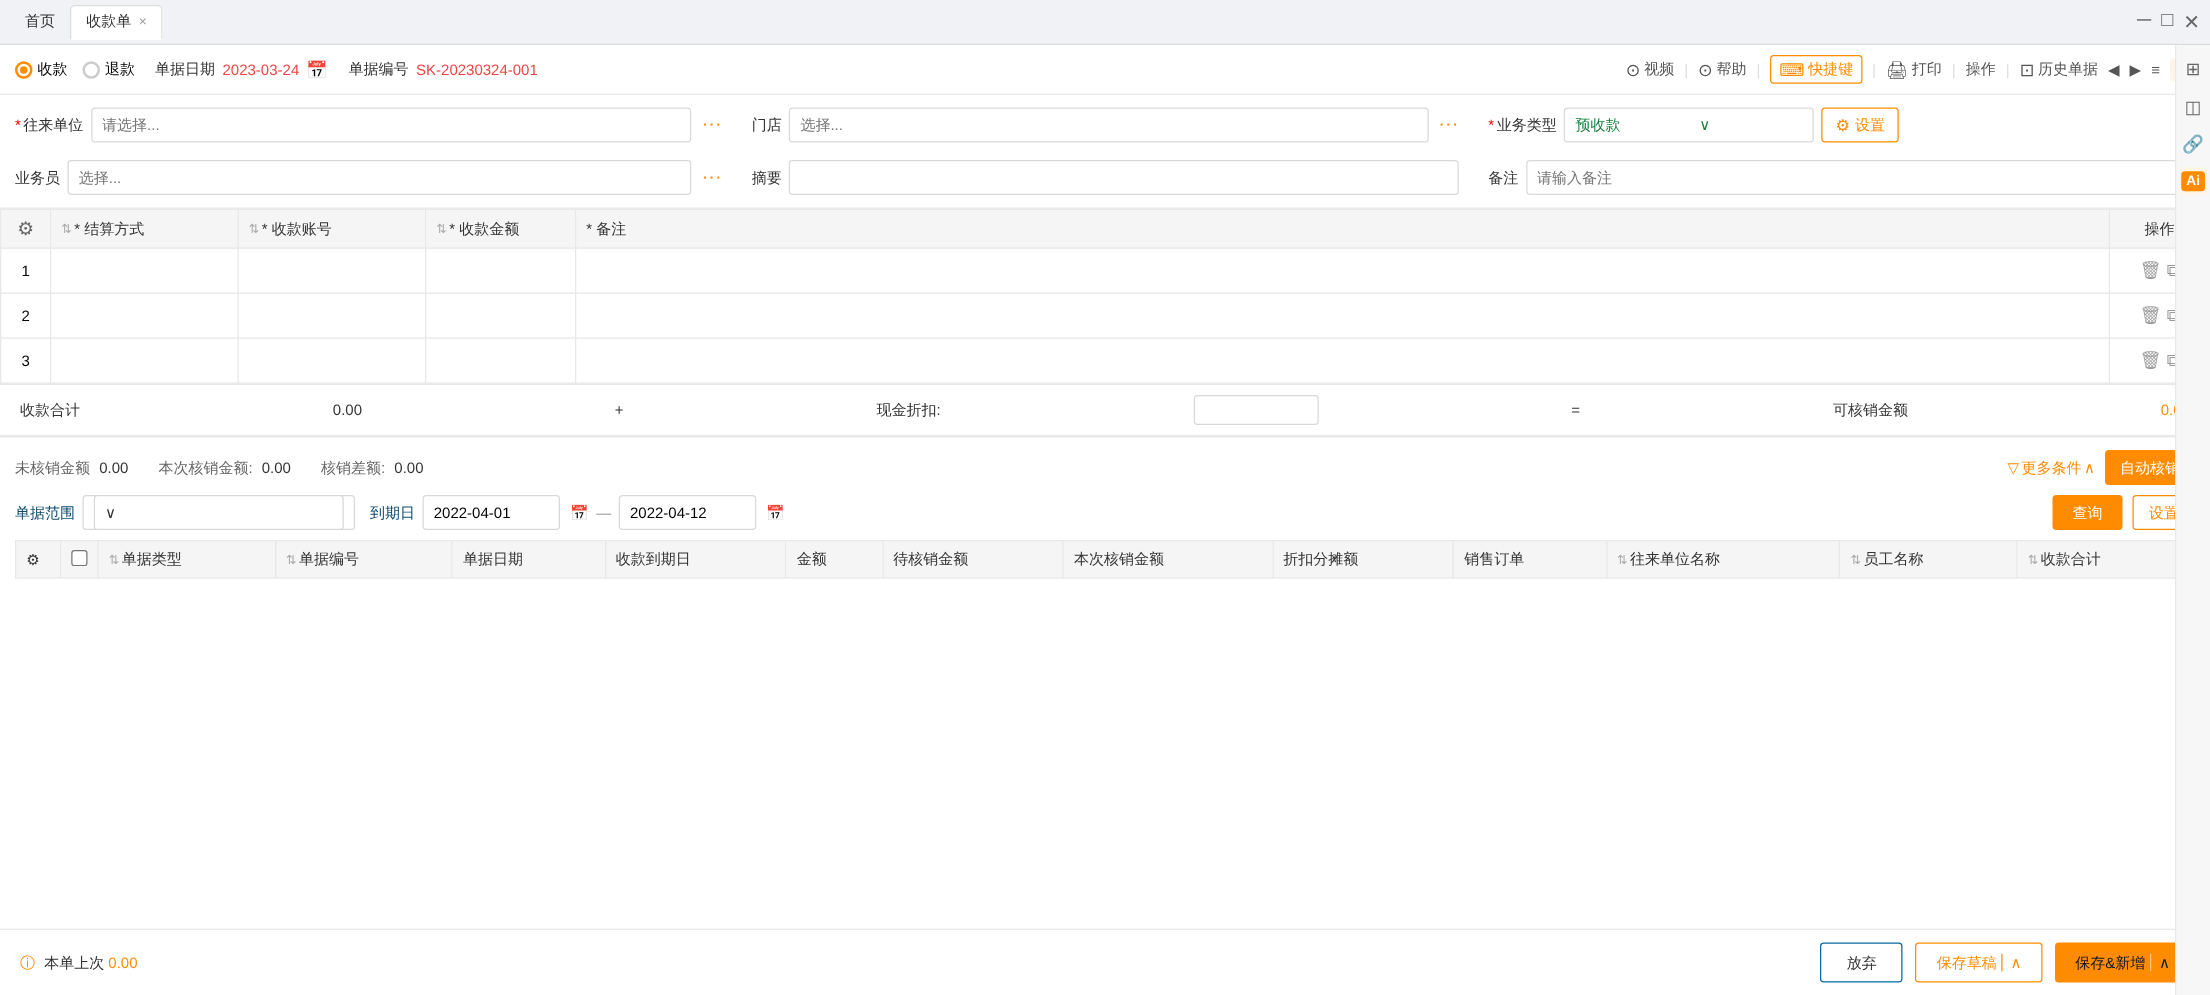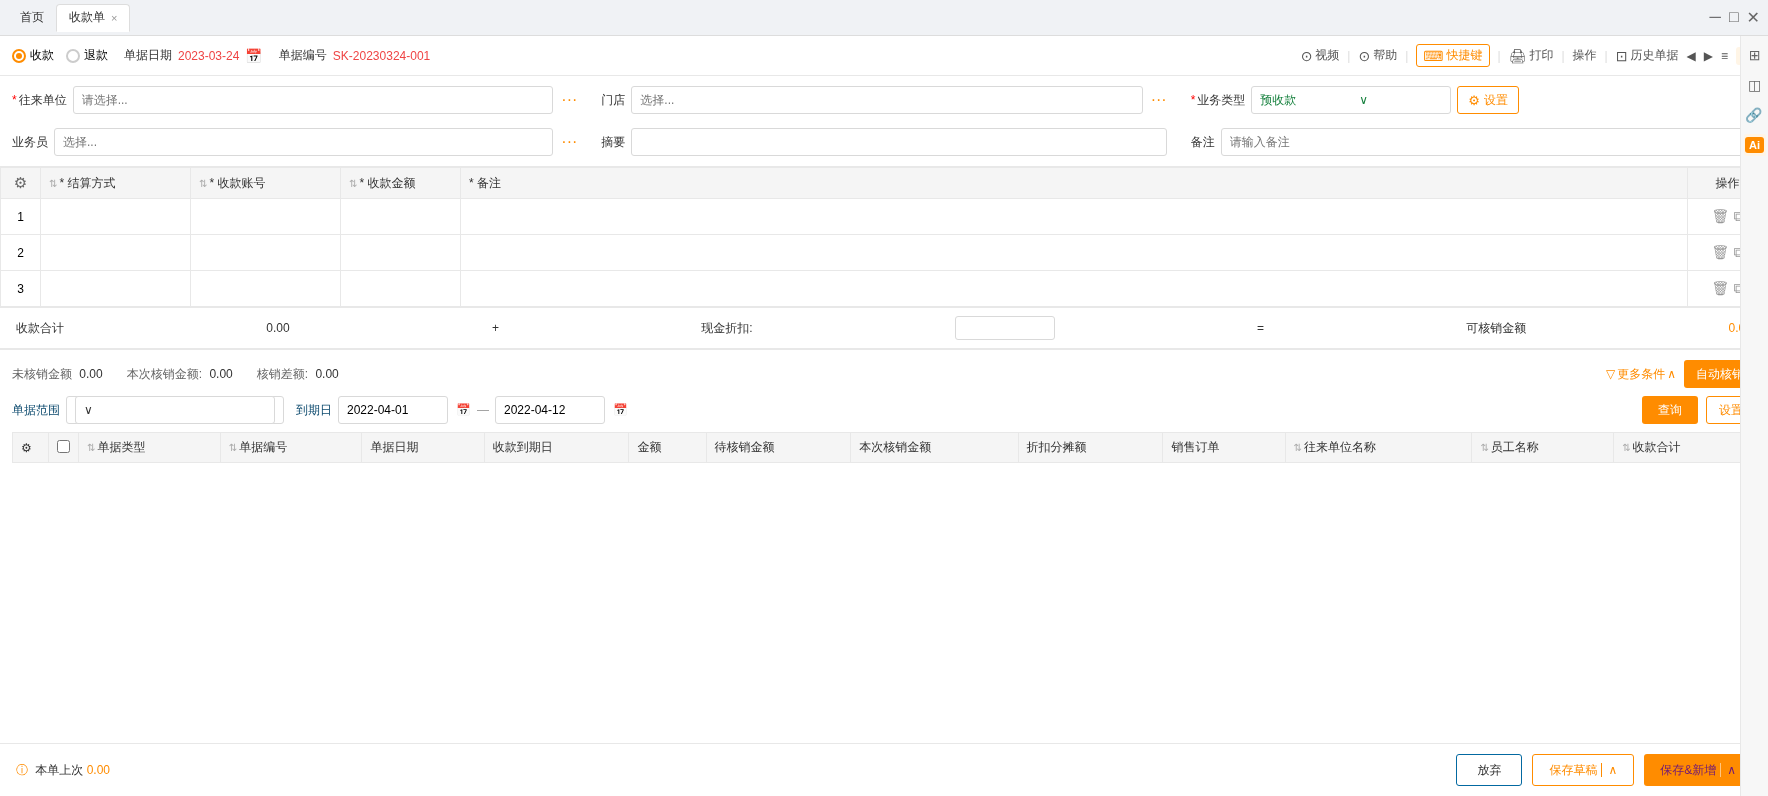--- a/index.html
+++ b/index.html
@@ -99,21 +99,21 @@
     .bottom-table th { background: #f5f5f5; border: 1px solid #e8e8e8; padding: 6px 8px; text-align: left; color: #333; font-weight: normal; white-space: nowrap; font-size: 12px; }
     .bottom-table .th-sort { display: flex; align-items: center; gap: 2px; }
 
     
     .footer { display: flex; align-items: center; padding: 10px 16px; border-top: 1px solid #e8e8e8; background: #fff; gap: 16px; margin-top: auto; }
     .footer-info { color: #333; }
     .footer-info .icon { color: #ff8c00; margin-right: 4px; }
     .footer-right { margin-left: auto; display: flex; gap: 10px; }
     .btn-abandon { background: #fff; border: 1px solid #0369a1; color: #333; padding: 6px 20px; border-radius: 3px; cursor: pointer; height: 32px; }
     .btn-save-draft { background: #fff; border: 1px solid #ff8c00; color: #ff8c00; padding: 6px 16px; border-radius: 3px; cursor: pointer; height: 32px; display: flex; align-items: center; gap: 4px; }
-    .btn-save-new { background: #ff8c00; border: none; color: #701a75; padding: 6px 16px; border-radius: 3px; cursor: pointer; height: 32px; display: flex; align-items: center; gap: 4px; }
+    .btn-save-new { background: #ff8c00; border: none; color: #0f172a; padding: 6px 16px; border-radius: 3px; cursor: pointer; height: 32px; display: flex; align-items: center; gap: 4px; }
     .btn-arrow { border-left: 1px solid rgba(255,255,255,0.5); padding-left: 6px; }
     .btn-arrow-draft { border-left: 1px solid #ff8c00; padding-left: 6px; color: #ff8c00; }
 
     
     .right-panel { position: fixed; right: 0; top: 36px; width: 28px; height: calc(796px - 36px); display: flex; flex-direction: column; align-items: center; padding-top: 8px; gap: 8px; background: #f7f7f7; border-left: 1px solid #e8e8e8; }
     .panel-icon { width: 22px; height: 22px; display: flex; align-items: center; justify-content: center; cursor: pointer; color: #666; font-size: 14px; }
     .panel-icon.active { color: #ff8c00; background: #fff5e6; border-radius: 3px; }
     .panel-icon-ai { background: #ff8c00; color: #fff; border-radius: 3px; padding: 2px 4px; font-size: 11px; font-weight: bold; cursor: pointer; }
   </style>
 </head>

